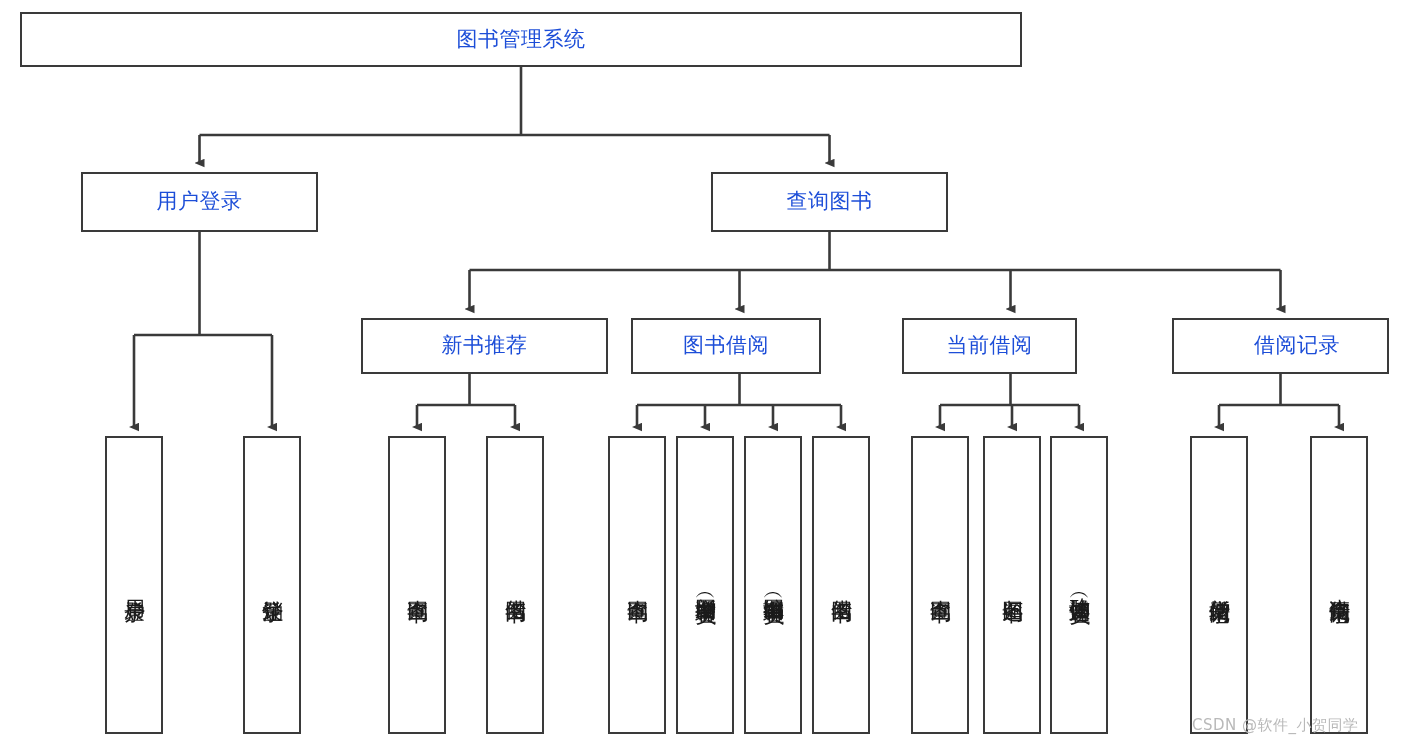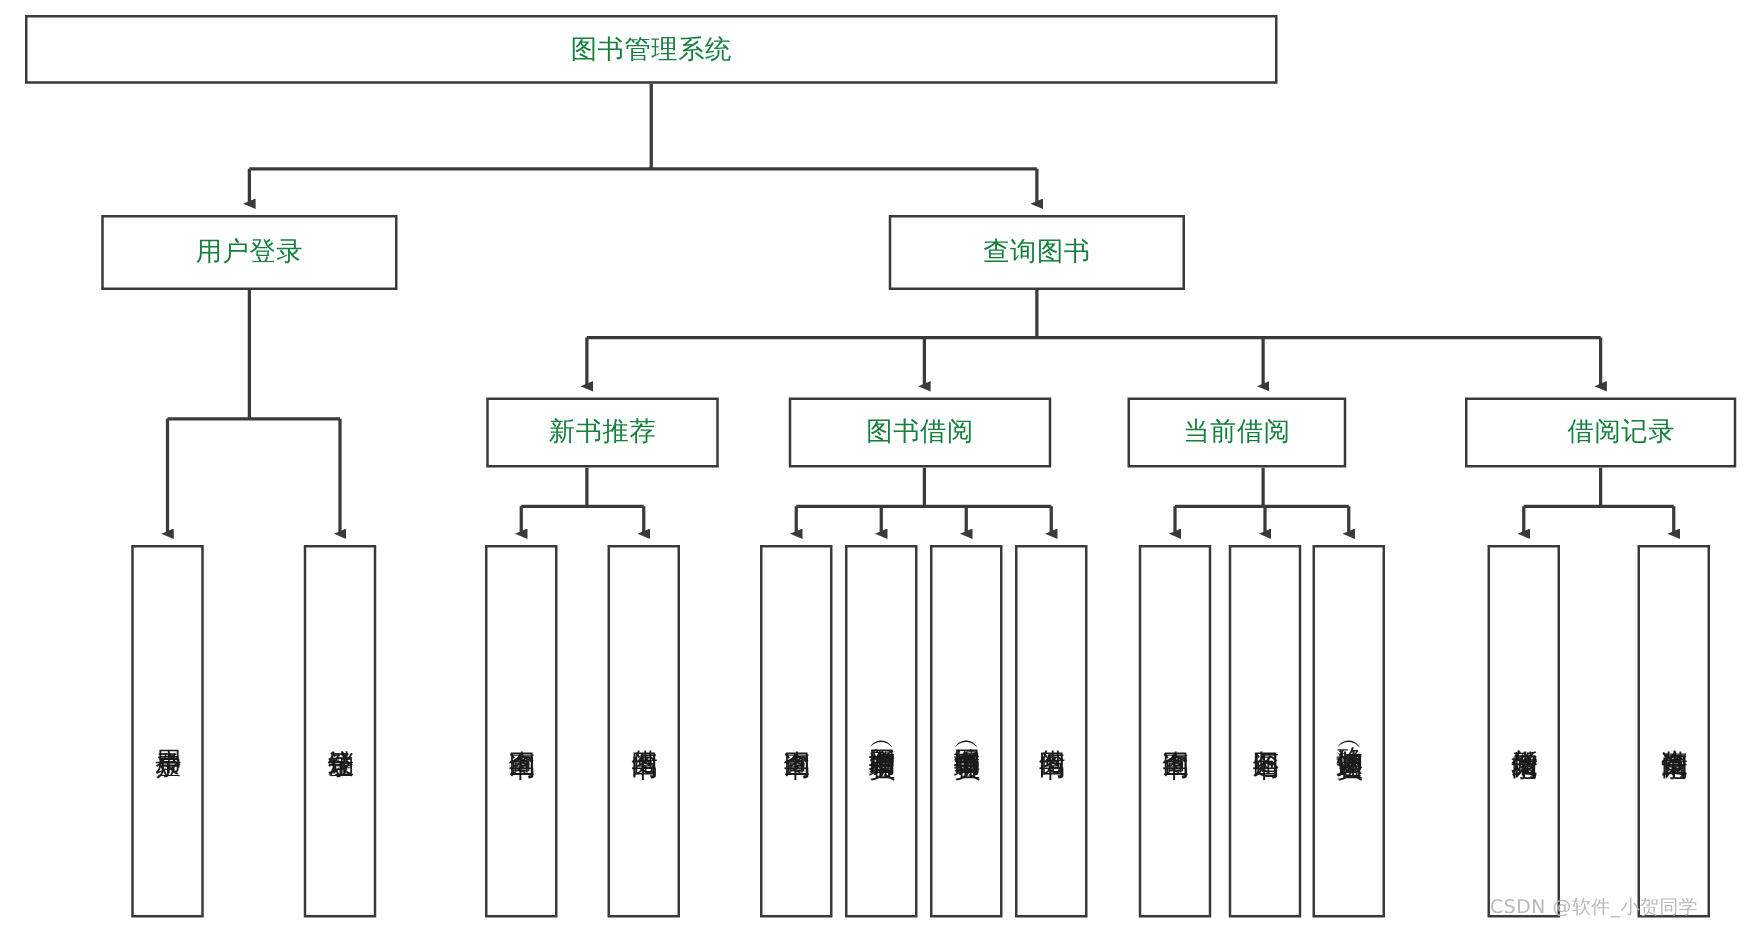--- a/index.html
+++ b/index.html
@@ -29,21 +29,21 @@
     box-sizing: border-box;
     border: 2px solid #3a3a3a;
     background: #ffffff;
     display: flex;
     align-items: center;
     justify-content: center;
     overflow: hidden;
   }
   .node-label-h {
     font-size: 21px;
-    color: #15803d;
+    color: #1d4ed8;
     line-height: 1.1;
     letter-spacing: 0.5px;
     white-space: nowrap;
   }
   .node-label-v {
     font-size: 21px;
     color: #1b1b1b;
     line-height: 1.12;
     letter-spacing: 1px;
     writing-mode: vertical-rl;
@@ -133,24 +133,24 @@
     <span class="node-label-h">图书管理系统</span>
   </div>
 
   <div class="node-box" style="left:81px; top:172px; width:237px; height:60px;">
     <span class="node-label-h">用户登录</span>
   </div>
   <div class="node-box" style="left:711px; top:172px; width:237px; height:60px;">
     <span class="node-label-h">查询图书</span>
   </div>
 
-  <div class="node-box" style="left:361px; top:318px; width:186px; height:56px;margin-left:28px;">
+  <div class="node-box" style="left:361px; top:318px; width:247px; height:56px;">
     <span class="node-label-h">新书推荐</span>
   </div>
-  <div class="node-box" style="left:631px; top:318px; width:210px; height:56px;">
+  <div class="node-box" style="left:631px; top:318px; width:190px; height:56px;">
     <span class="node-label-h">图书借阅</span>
   </div>
   <div class="node-box" style="left:902px; top:318px; width:175px; height:56px;">
     <span class="node-label-h">当前借阅</span>
   </div>
   <div class="node-box" style="left:1172px; top:318px; width:217px; height:56px;padding-left:33px;">
     <span class="node-label-h">借阅记录</span>
   </div>
 
   <div class="node-box" style="left:105px; top:436px; width:58px; height:298px;">

